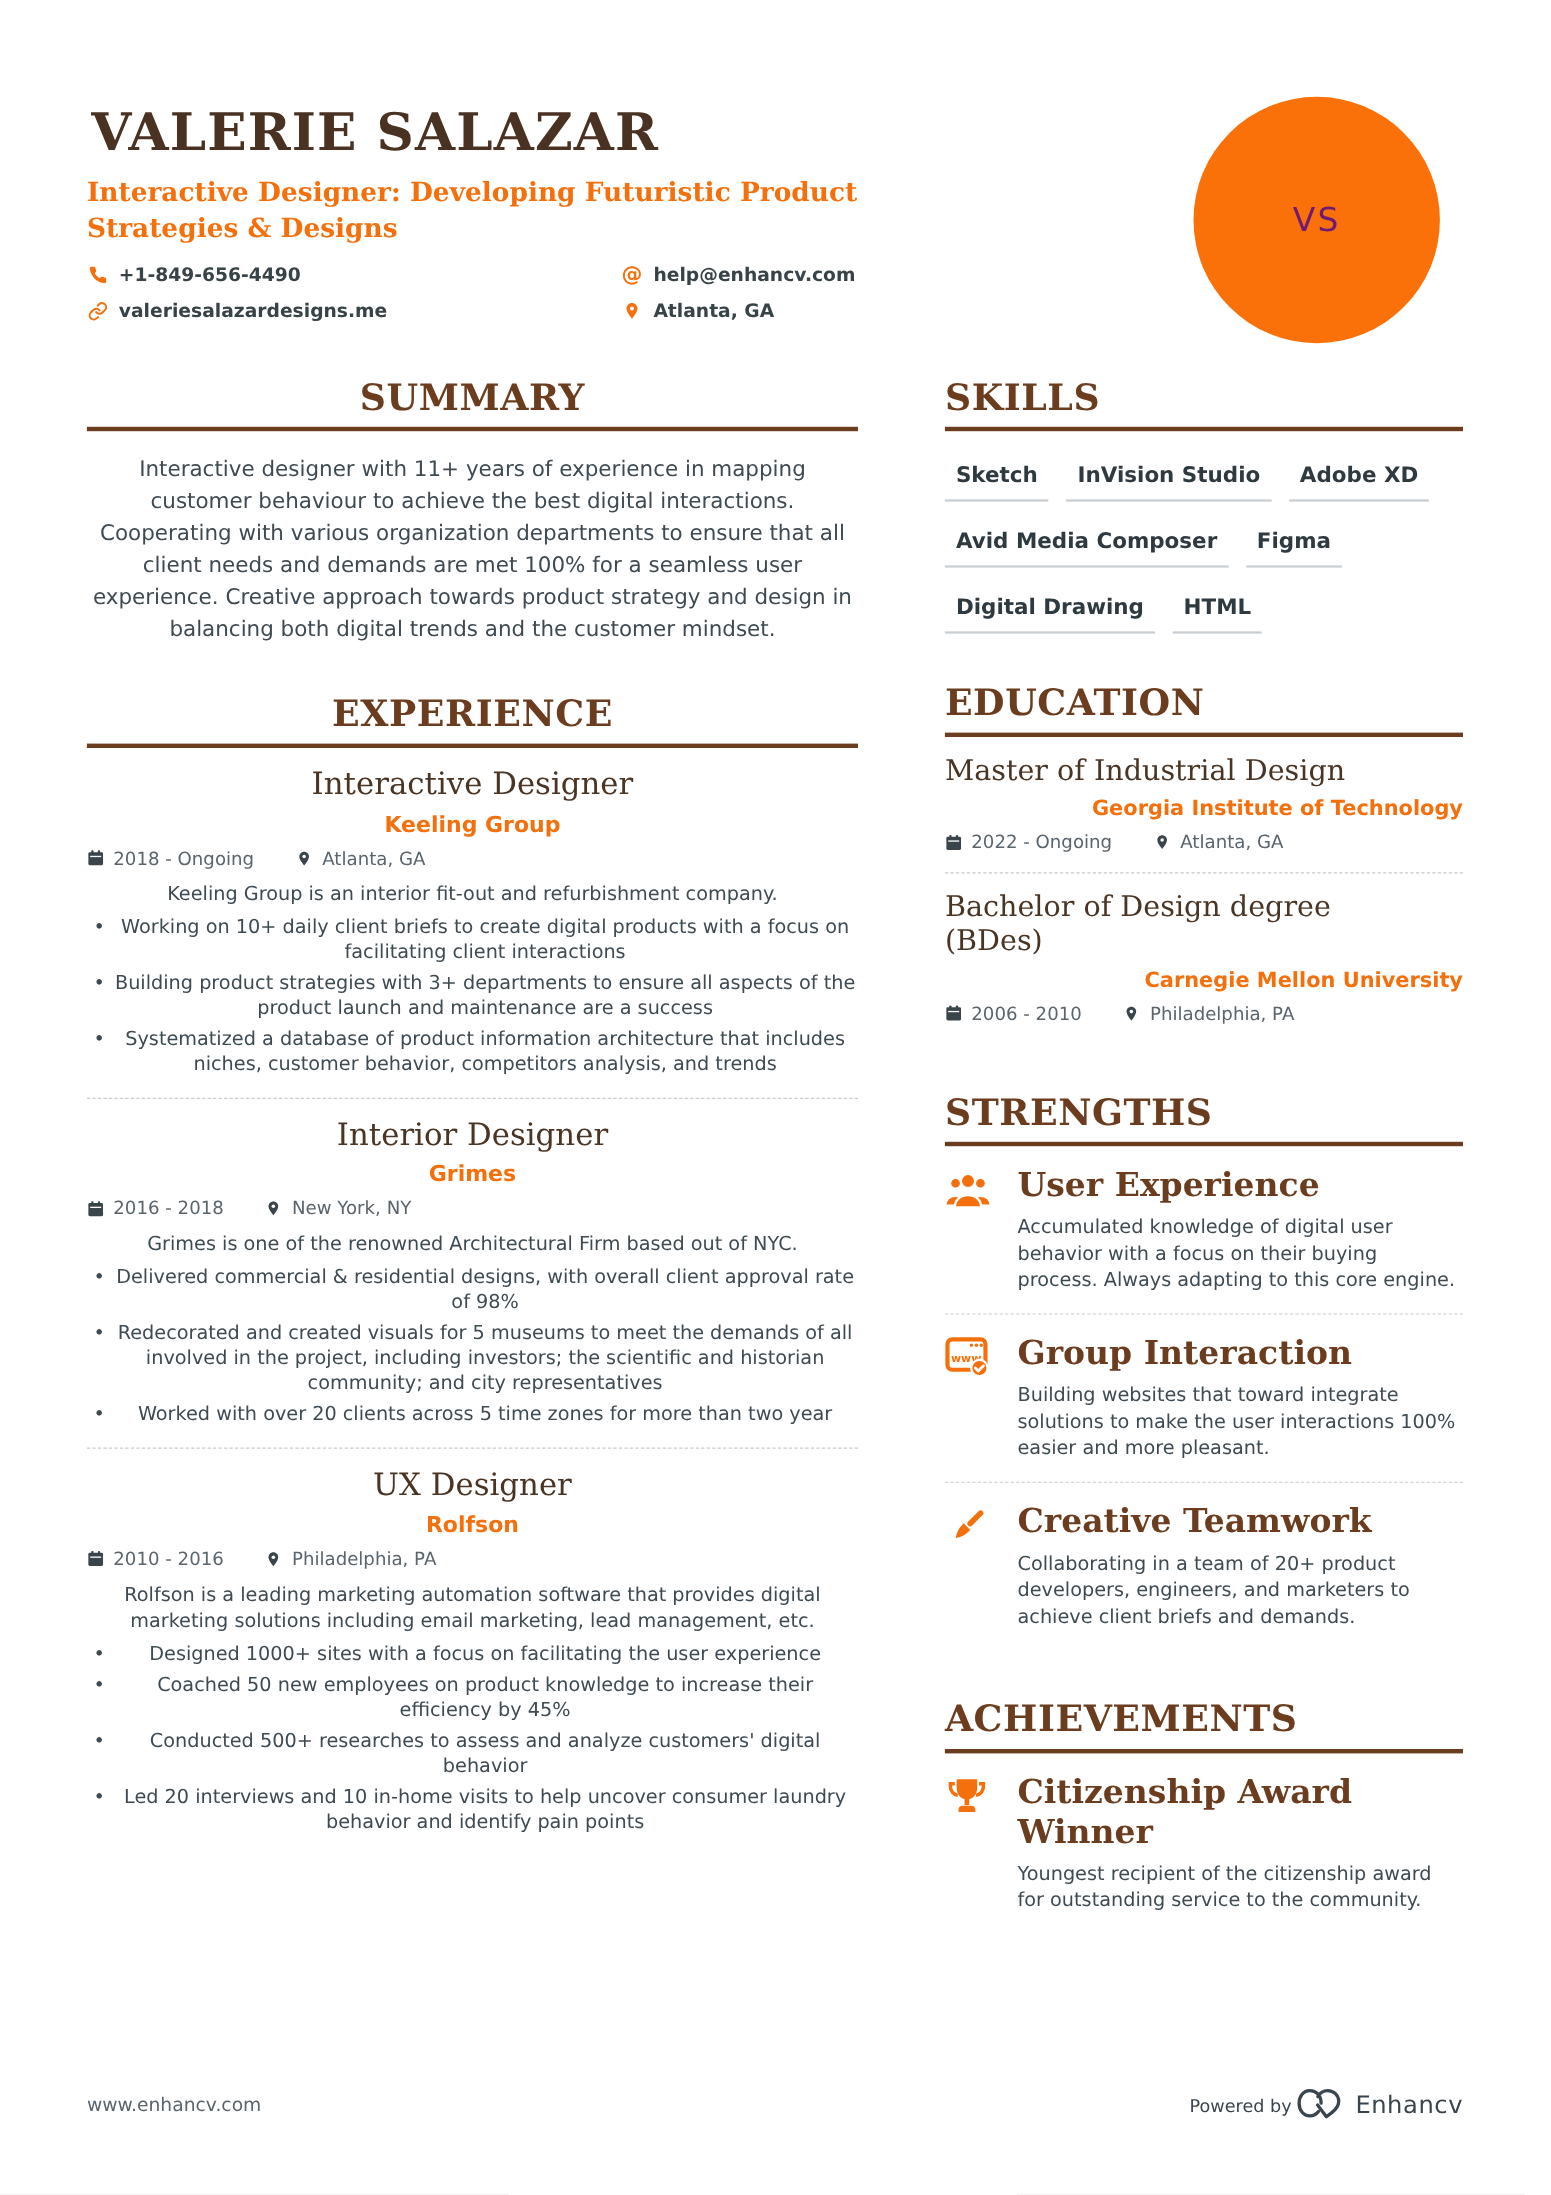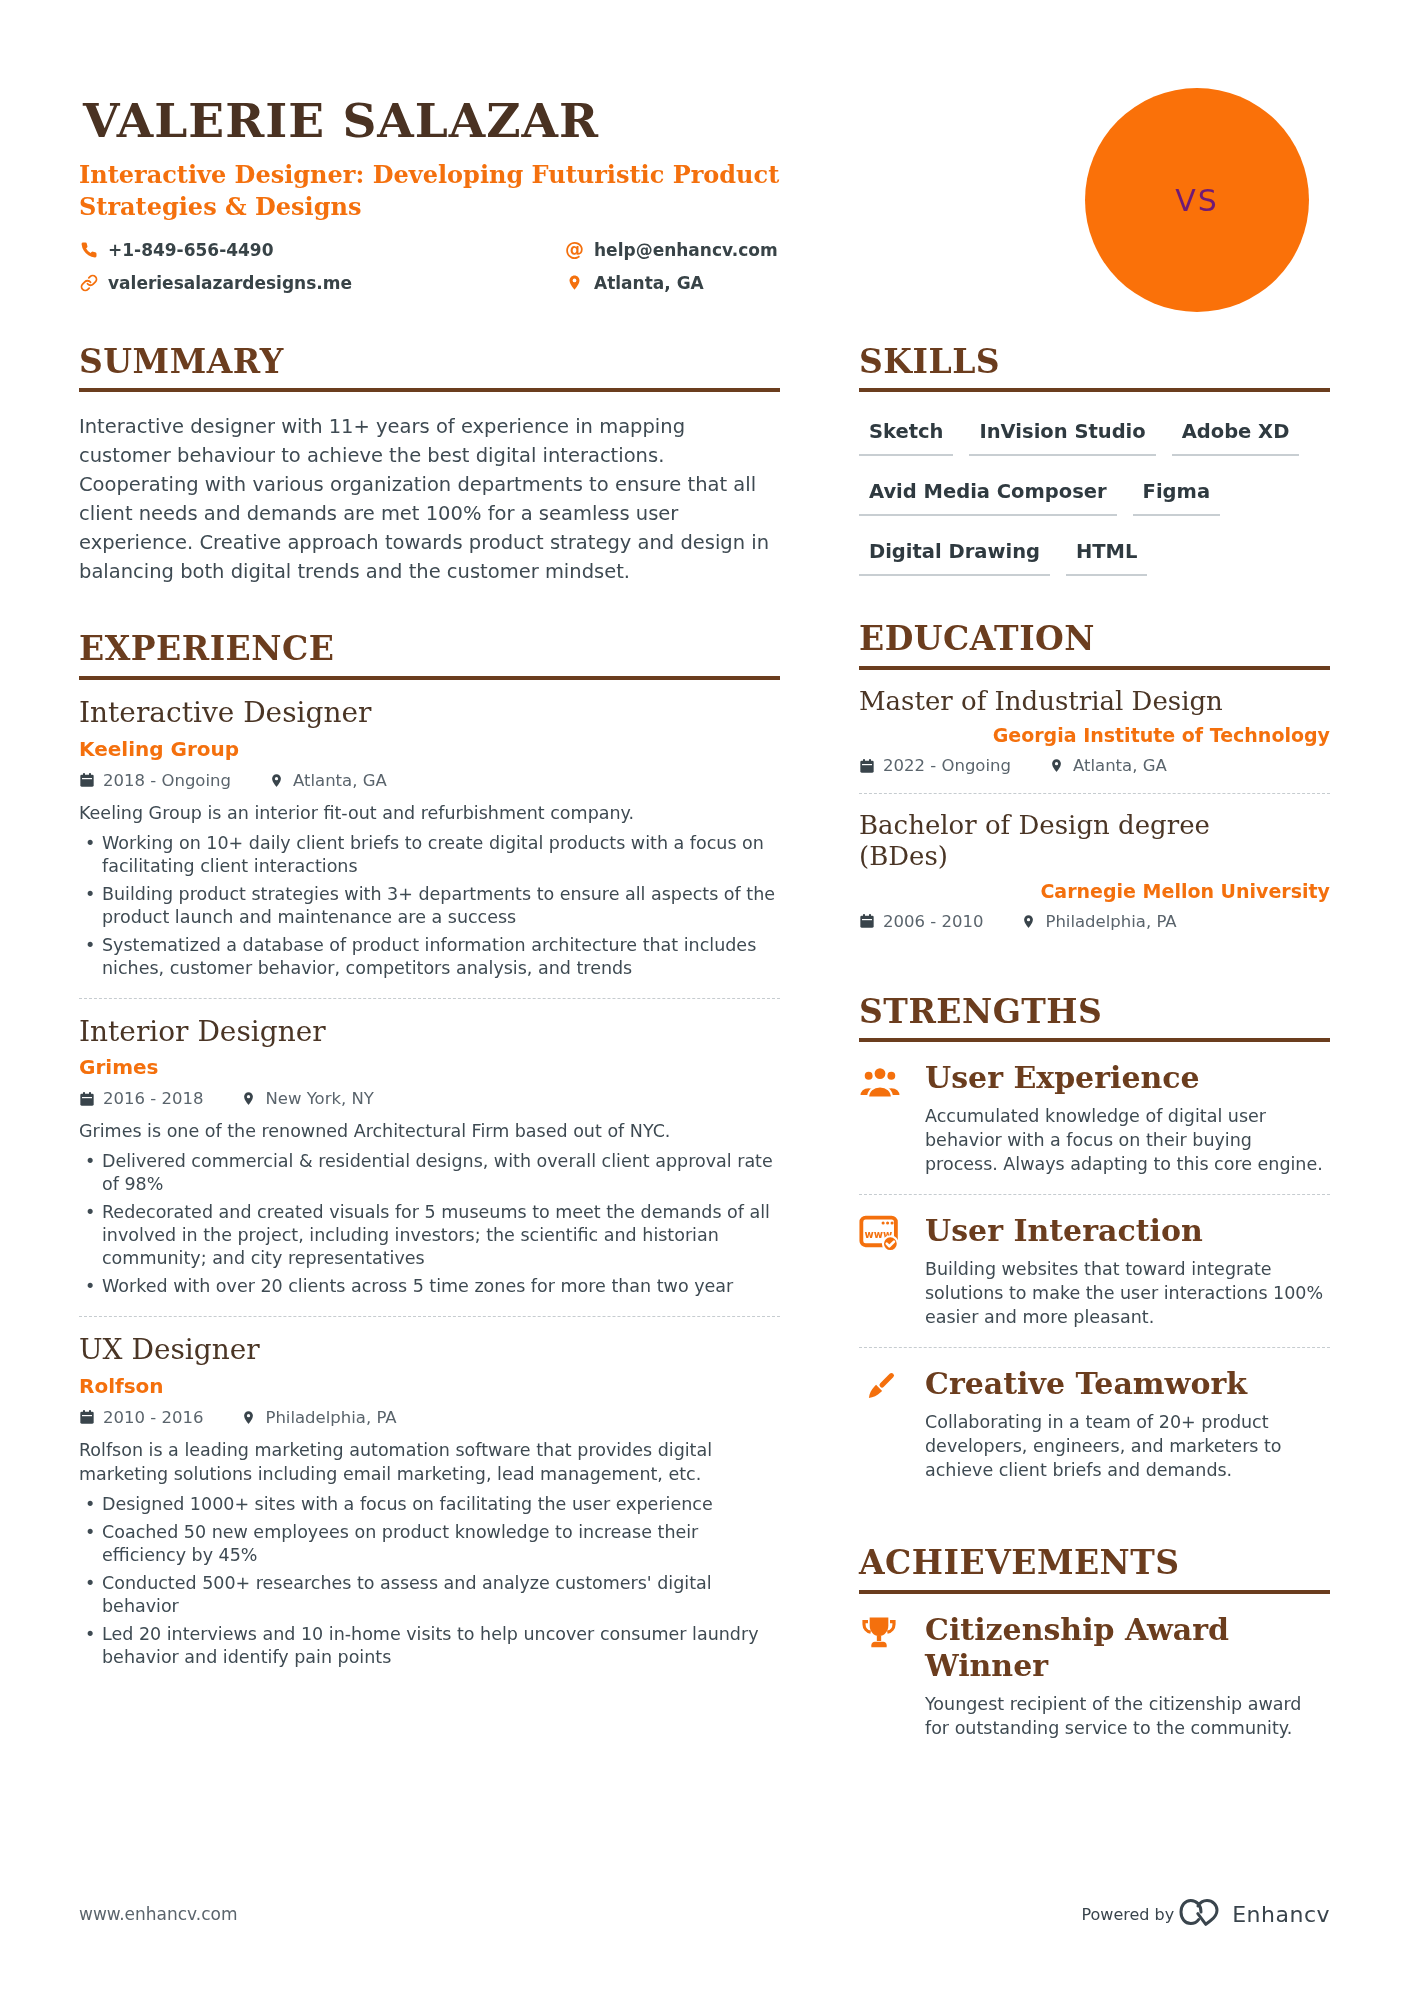--- a/index.html
+++ b/index.html
@@ -13,21 +13,21 @@
         font-weight:700;font-size:24px;line-height:1.3;color:#F4700D;}
   .contacts{margin-top:18px;display:grid;grid-template-columns:486px auto;row-gap:13px;width:900px;}
   .contact{display:flex;align-items:center;gap:10px;font-weight:700;font-size:17px;color:#384347;}
   .contact .ic{width:19px;height:19px;flex:none;display:flex;align-items:center;justify-content:center;}
   .at-glyph{font-size:19px;font-weight:700;color:#F4700D;line-height:1;}
   .avatar{position:absolute;left:1085px;top:88px;width:224px;height:224px;border-radius:50%;
         background:#FA7109;display:flex;align-items:center;justify-content:center;
         font-size:30px;color:#701a75;letter-spacing:2px;}
   
   .main{display:flex;gap:79px;padding:0 80px 0 79px;margin-top:52px;}
-  .col-left{width:701px;flex:none;}
+  .col-left{width:701px;flex:none;text-align:center;}
   .col-right{width:471px;flex:none;}
   .section{margin-bottom:46px;}
   .section-heading{font-family:"DejaVu Serif","Liberation Serif",serif;font-weight:700;
         font-size:33px;line-height:1.05;color:#6B3D1E;letter-spacing:.5px;margin:0;
         padding-bottom:9px;border-bottom:4px solid #6B3D1E;}
   
   .summary-text{margin-top:20px;font-size:19.5px;line-height:29px;color:#3E4A52;}
   
   .entry{padding:16px 0 18px;}
   .entry.dashed{border-bottom:1px dashed #C6CCD0;}
@@ -325,21 +325,21 @@
               <rect x="1.2" y="1.5" width="20" height="16" rx="2.5" fill="none" stroke="#F4700D" stroke-width="2.2"></rect>
               <circle cx="13.8" cy="4.6" r=".9" fill="#F4700D"></circle>
                 <circle cx="16.4" cy="4.6" r=".9" fill="#F4700D"></circle>
                 <circle cx="19" cy="4.6" r=".9" fill="#F4700D"></circle>
               <text x="3" y="13.2" font-size="5.8" font-weight="700" fill="#F4700D" font-family="DejaVu Sans, sans-serif">www</text>
               <circle cx="18" cy="16.6" r="4.3" fill="#F4700D" stroke="#fff" stroke-width="1.2"></circle>
               <path d="M15.9 16.6l1.5 1.5 2.7-2.7" stroke="#fff" stroke-width="1.5" fill="none" stroke-linecap="round" stroke-linejoin="round"></path>
             </svg>
           </div>
           <div>
-            <div class="feature-title">User Interaction</div>
+            <div class="feature-title">Group Interaction</div>
             <div class="feature-text">Building websites that toward integrate solutions to make the user interactions 100% easier and more pleasant.</div>
           </div>
         </div>
 
         <div class="feature">
           <div class="icon-box">
             <svg viewBox="0 0 24 24" width="42" height="38" fill="#F4700D">
               <g transform="rotate(45 12 12)">
                 <rect x="10.4" y="0.2" width="3.2" height="11.6" rx="1.6"></rect>
                 <path d="M9.3 12.8h5.4v1.3c0 3.1-1 5.7-2.7 7.8-1.7-2.1-2.7-4.7-2.7-7.8z"></path>

